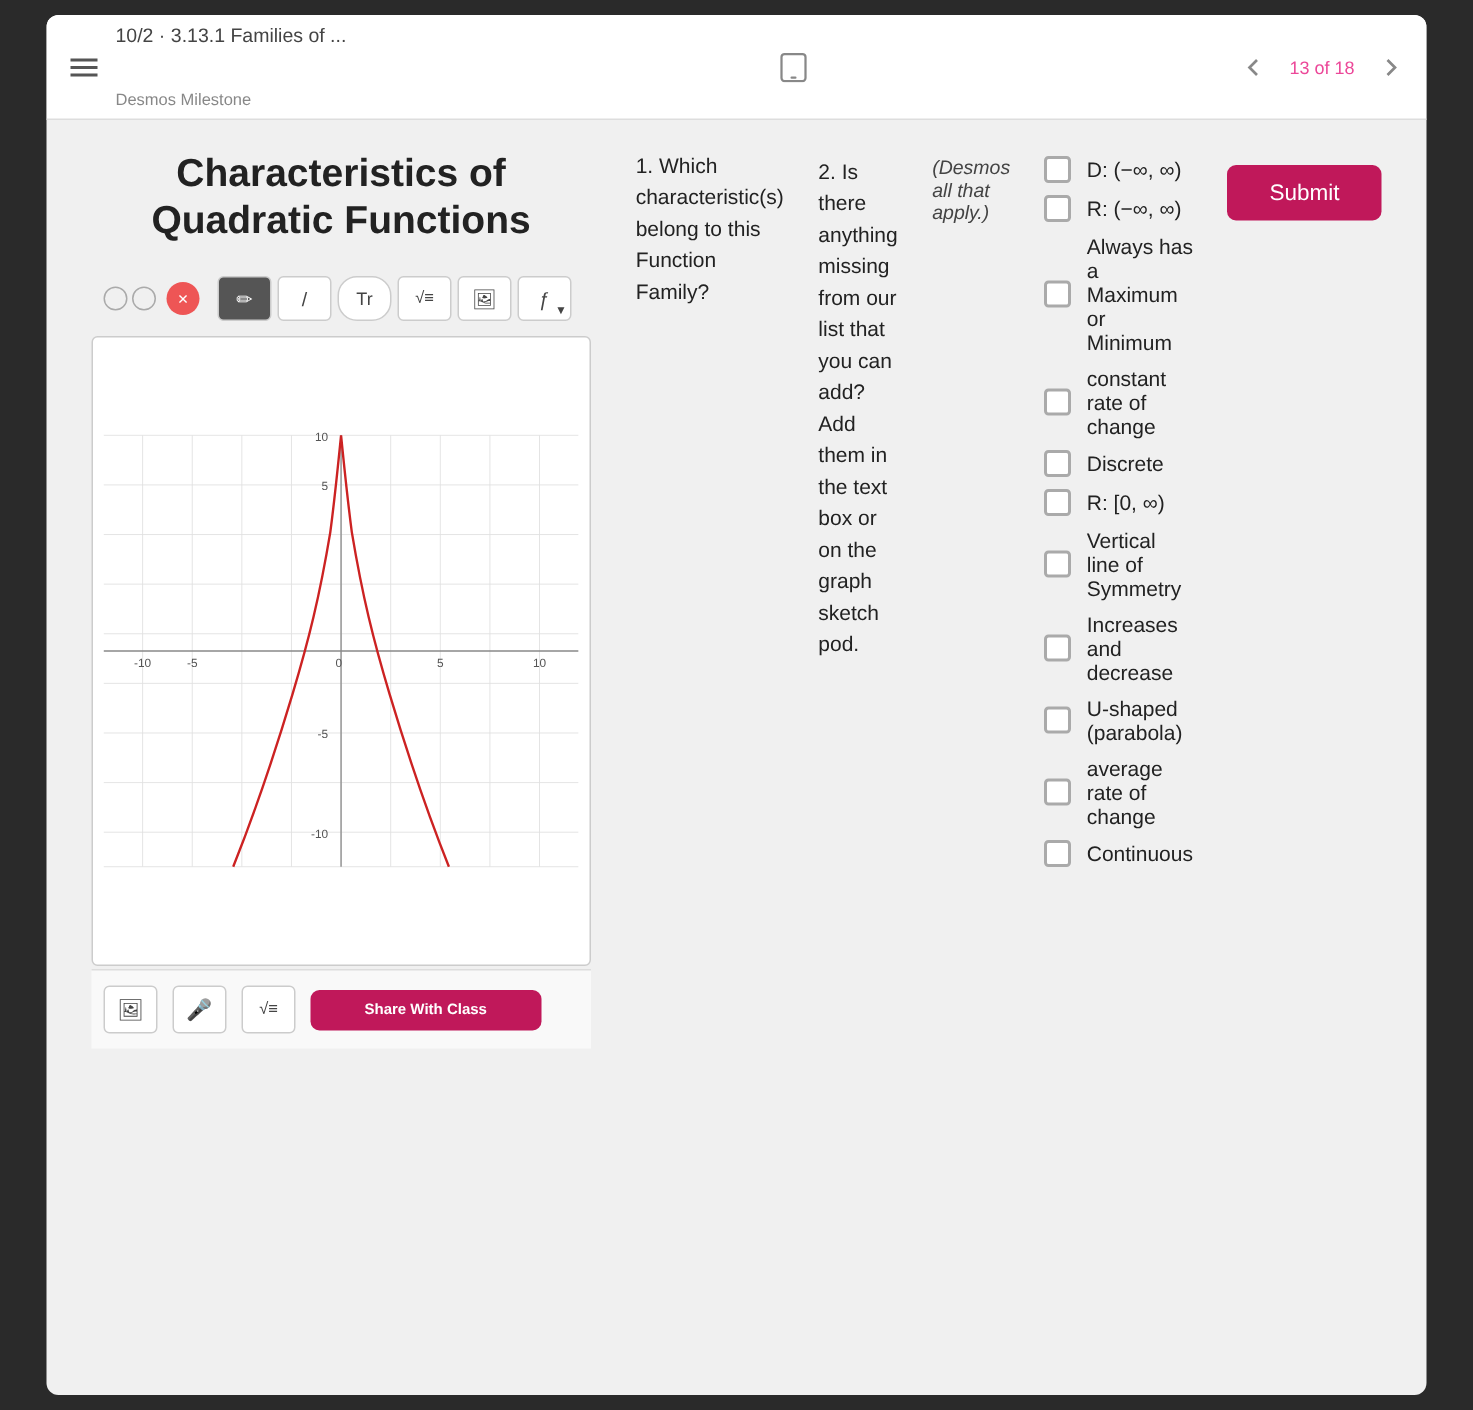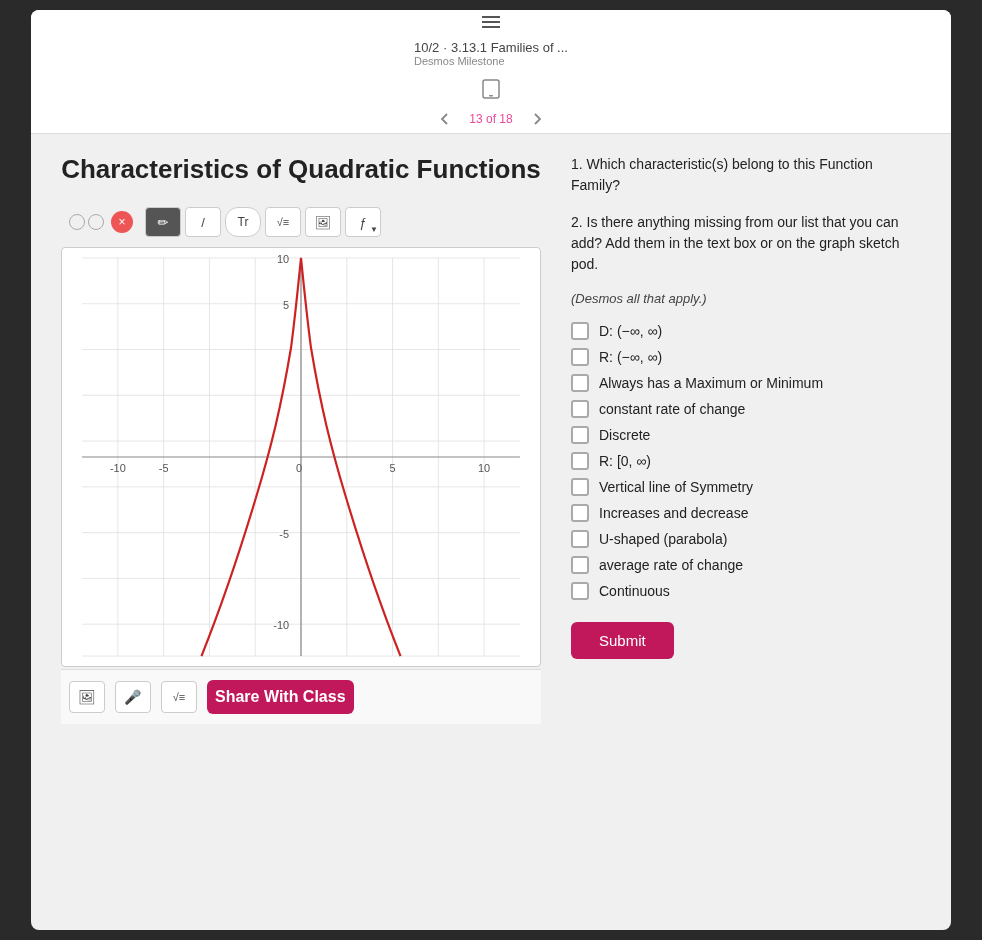--- a/index.html
+++ b/index.html
@@ -23,36 +23,36 @@
       flex-direction: column;
     }
     .top-bar {
       background: #fff;
       border-bottom: 1px solid #ddd;
       padding: 6px 16px;
       display: flex;
       align-items: center;
       gap: 12px;
       min-height: 38px;
-      flex-direction: column;
     }
     .hamburger-icon {
       display: flex; flex-direction: column; gap: 3px; cursor: pointer;
     }
     .hamburger-icon span {
       display: block; width: 18px; height: 2px; background: #555;
     }
     .top-bar-title {
       font-size: 13px;
       color: #444;
       font-weight: 500;
     }
     .top-bar-subtitle {
       font-size: 11px;
       color: #888;
+      margin-top: 30px;
     }
     .top-bar-center {
       flex: 1;
       display: flex;
       justify-content: center;
     }
     .top-bar-page {
       font-size: 12px;
       color: #ec4899;
       margin-left: auto;
@@ -137,30 +137,29 @@
       cursor: pointer;
       display: flex; align-items: center; justify-content: center;
       font-size: 14px;
       color: #444;
     }
     .share-btn {
       background: #c0185a;
       color: #fff;
       border: none;
       border-radius: 6px;
-      padding: 8px 8px;
-      font-size: 16px;
+      padding: 8px 36px;
+      font-size: 10px;
       font-weight: 600;
       cursor: pointer;
     }
     .right-panel {
       flex: 1;
       display: flex;
-      flex-direction: column;
-      gap: 12px;
+      gap: 23px;
     }
     .question-text {
       font-size: 14px;
       color: #222;
       line-height: 1.5;
     }
     .question-text.q2 {
       margin-top: 4px;
     }
     .select-all-label {

